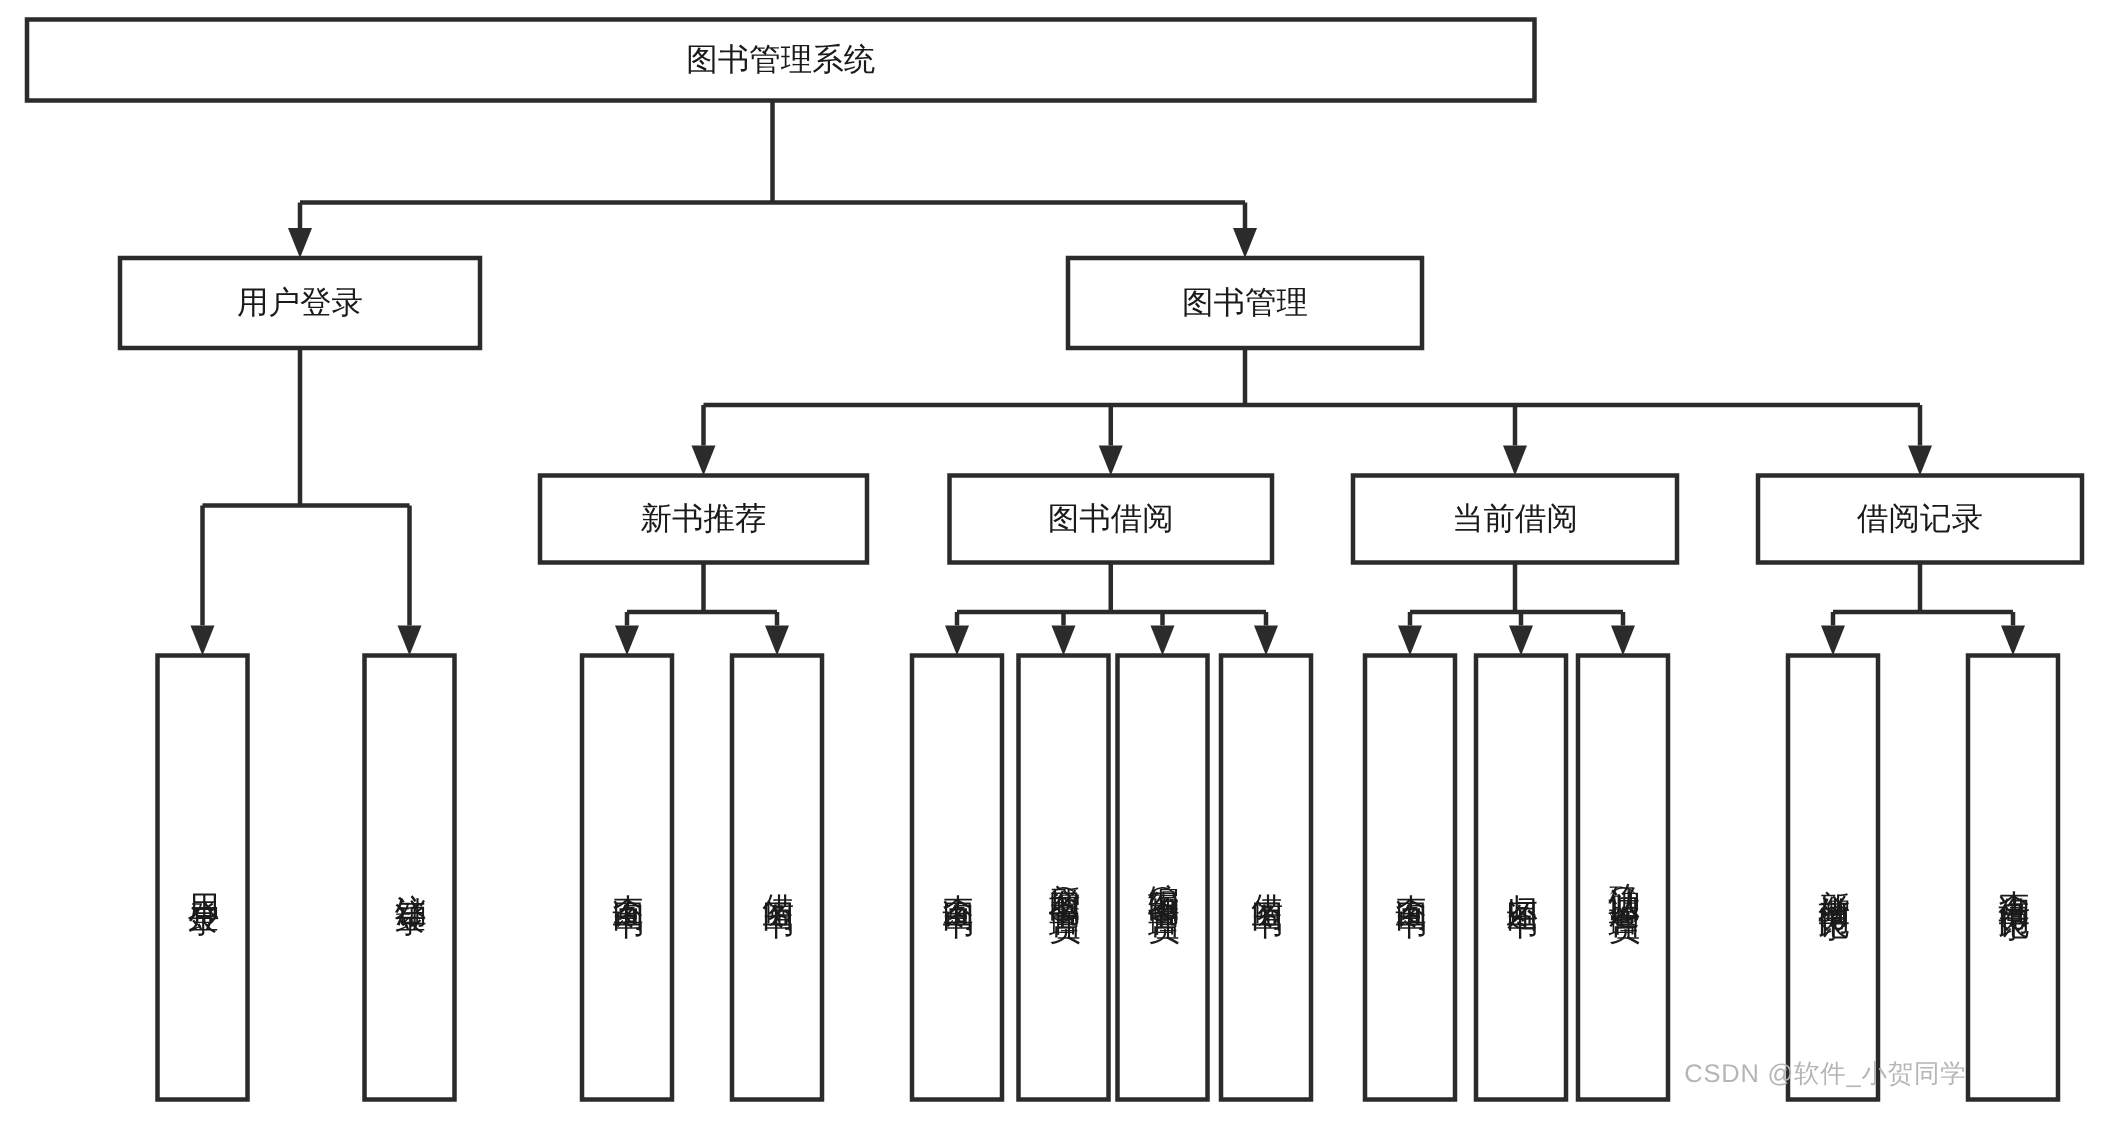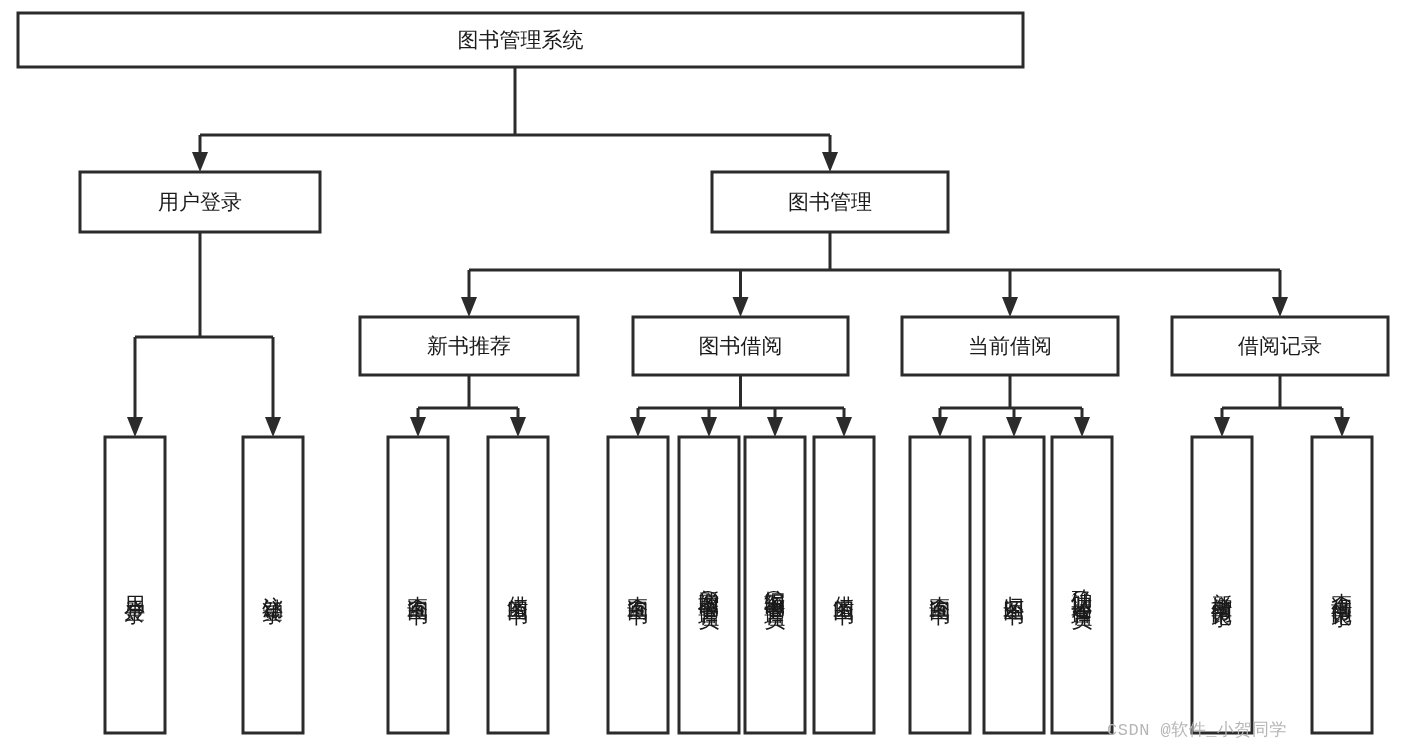--- a/index.html
+++ b/index.html
@@ -11,20 +11,21 @@
     width: 1405px;
     height: 747px;
     font-family: "Liberation Sans", "DejaVu Sans", sans-serif;
     overflow: hidden;
   }
   #diagram-root {
     position: relative;
     width: 1295px;
     height: 747px;
     background: #ffffff;
+    padding-left: 24px;
   }
   svg#tree-svg {
     position: absolute;
     top: 0;
     left: 0;
     width: 1405px;
     height: 747px;
     display: block;
   }
   .node-rect {
@@ -65,22 +66,22 @@
     font-size: 21px;
     line-height: 1.22;
     letter-spacing: 3px;
     color: #1a1a1a;
     white-space: nowrap;
     pointer-events: none;
   }
   .watermark {
     position: absolute;
     right: 8px;
-    bottom: 6px;
-    font-family: Liberation Mono, monospace;
+    bottom: 20px;
+    font-family: Liberation Sans, sans-serif;
     font-size: 17px;
     color: #b6b6b6;
     letter-spacing: 0.5px;
     white-space: nowrap;
   }
 </style>
 </head>
 <body>
 
 <div id="diagram-root">

